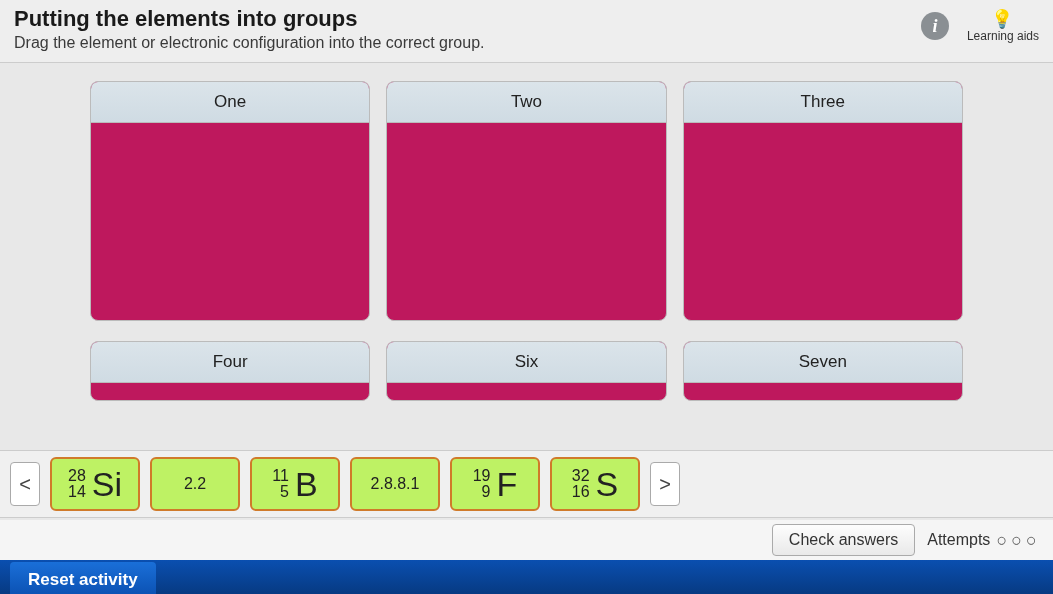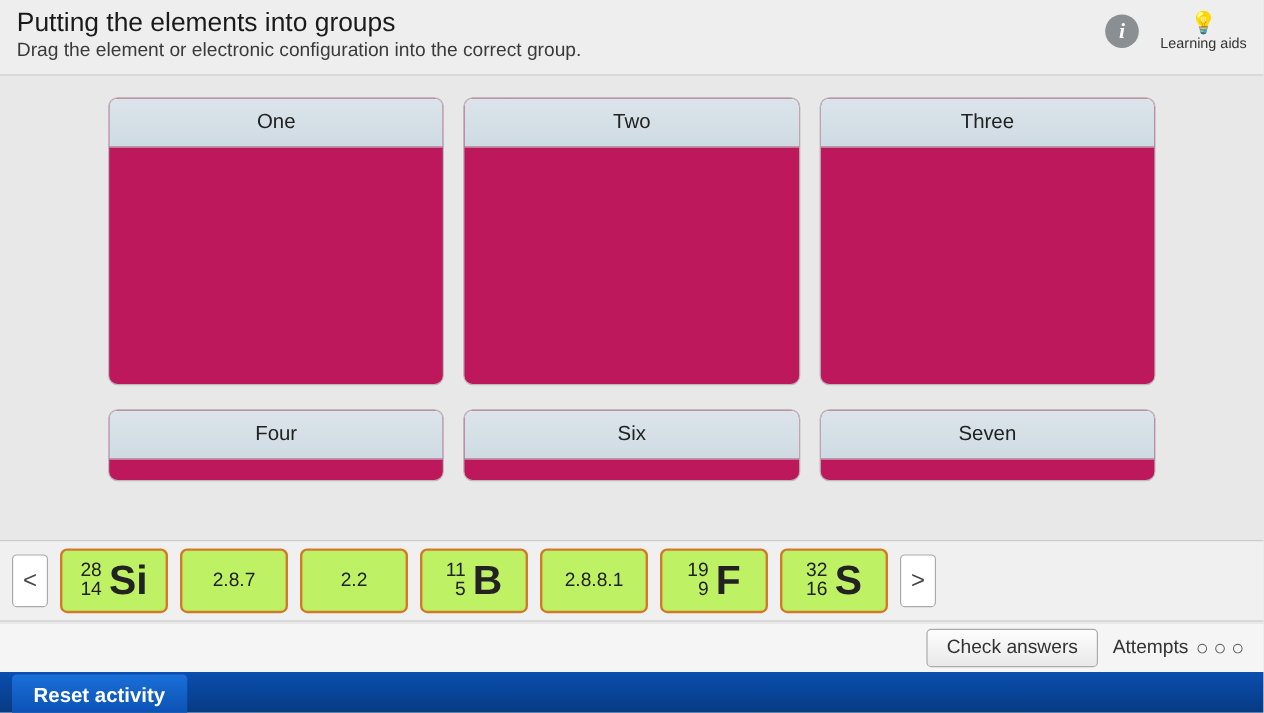--- a/index.html
+++ b/index.html
@@ -13,21 +13,21 @@
 }
 .header {
   background: #eeeeee;
   border-bottom: 1px solid #ccc;
   padding: 6px 14px 10px 14px;
   display: flex;
   justify-content: space-between;
   align-items: flex-start;
 }
 .header-left { flex: 1; }
-.title { font-size: 22px; font-weight: 400; color: #1a1a1a; }
+.title { font-size: 22px; font-weight: 700; color: #1a1a1a; }
 .subtitle { font-size: 16px; color: #3a3a3a; margin-top: 2px; }
 .header-right { display: flex; align-items: center; gap: 18px; padding-top:4px;}
 .info-icon {
   width: 28px; height: 28px; border-radius: 50%;
   background: #8a8f93; color: #fff; font-style: italic;
   font-weight: 700; font-family: Georgia, serif;
   display:flex; align-items:center; justify-content:center;
   font-size:18px; cursor:pointer;
 }
 .aid { text-align:center; color:#333; font-size:12px; line-height:1.1; }
@@ -72,21 +72,21 @@
   font-size:20px; color:#444; cursor:pointer;
 }
 .tile {
   background:#bef264; border:2px solid #d07a2a; border-radius:6px;
   min-width:90px; height:54px; padding:4px 10px;
   display:flex; align-items:center; justify-content:center;
   cursor:grab; font-size:16px; color:#222;
 }
 .tile.elem { gap:4px; padding:4px 12px;}
 .tile .nums { display:flex; flex-direction:column; font-size:16px; line-height:1; text-align:right;}
-.tile .sym { font-size:34px; font-weight:700; margin-left:2px;}
+.tile .sym { font-size:34px; font-weight:400; margin-left:2px;}
 .bottom-bar {
   position:absolute; left:0; right:0; top:520px;
   height:40px;
   display:flex; align-items:center; justify-content:flex-end;
   padding:0 12px; gap:12px;
   background:#f5f5f5;
 }
 .check-btn {
   background:linear-gradient(#fdfdfd,#e9e9e9);
   border:1px solid #aaa; border-radius:4px;
@@ -155,23 +155,20 @@
   <div class="nav-btn">&lt;</div>
 
   <div class="tile elem">
     <span class="nums">
       <span>28</span>
       <span>14</span>
     </span>
     <span class="sym">Si</span>
   </div>
 
-  <div class="tile">
-    <span>2.8.7</span>
-  </div>
 
   <div class="tile">
     <span>2.2</span>
   </div>
 
   <div class="tile elem">
     <span class="nums">
       <span>11</span>
       <span>5</span>
     </span>

